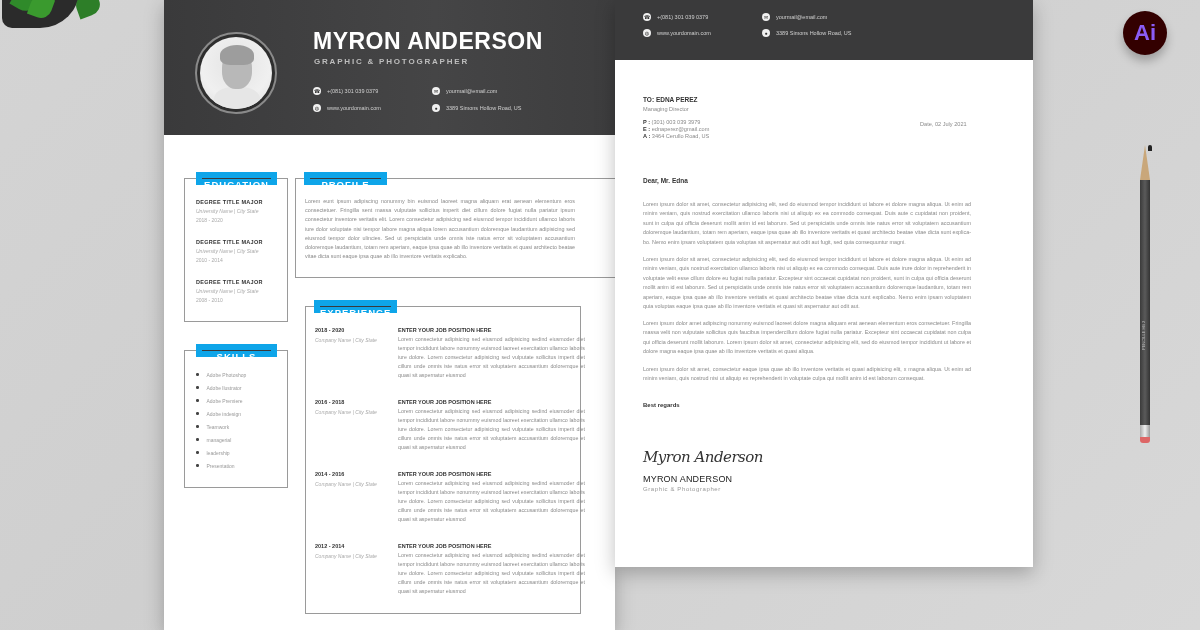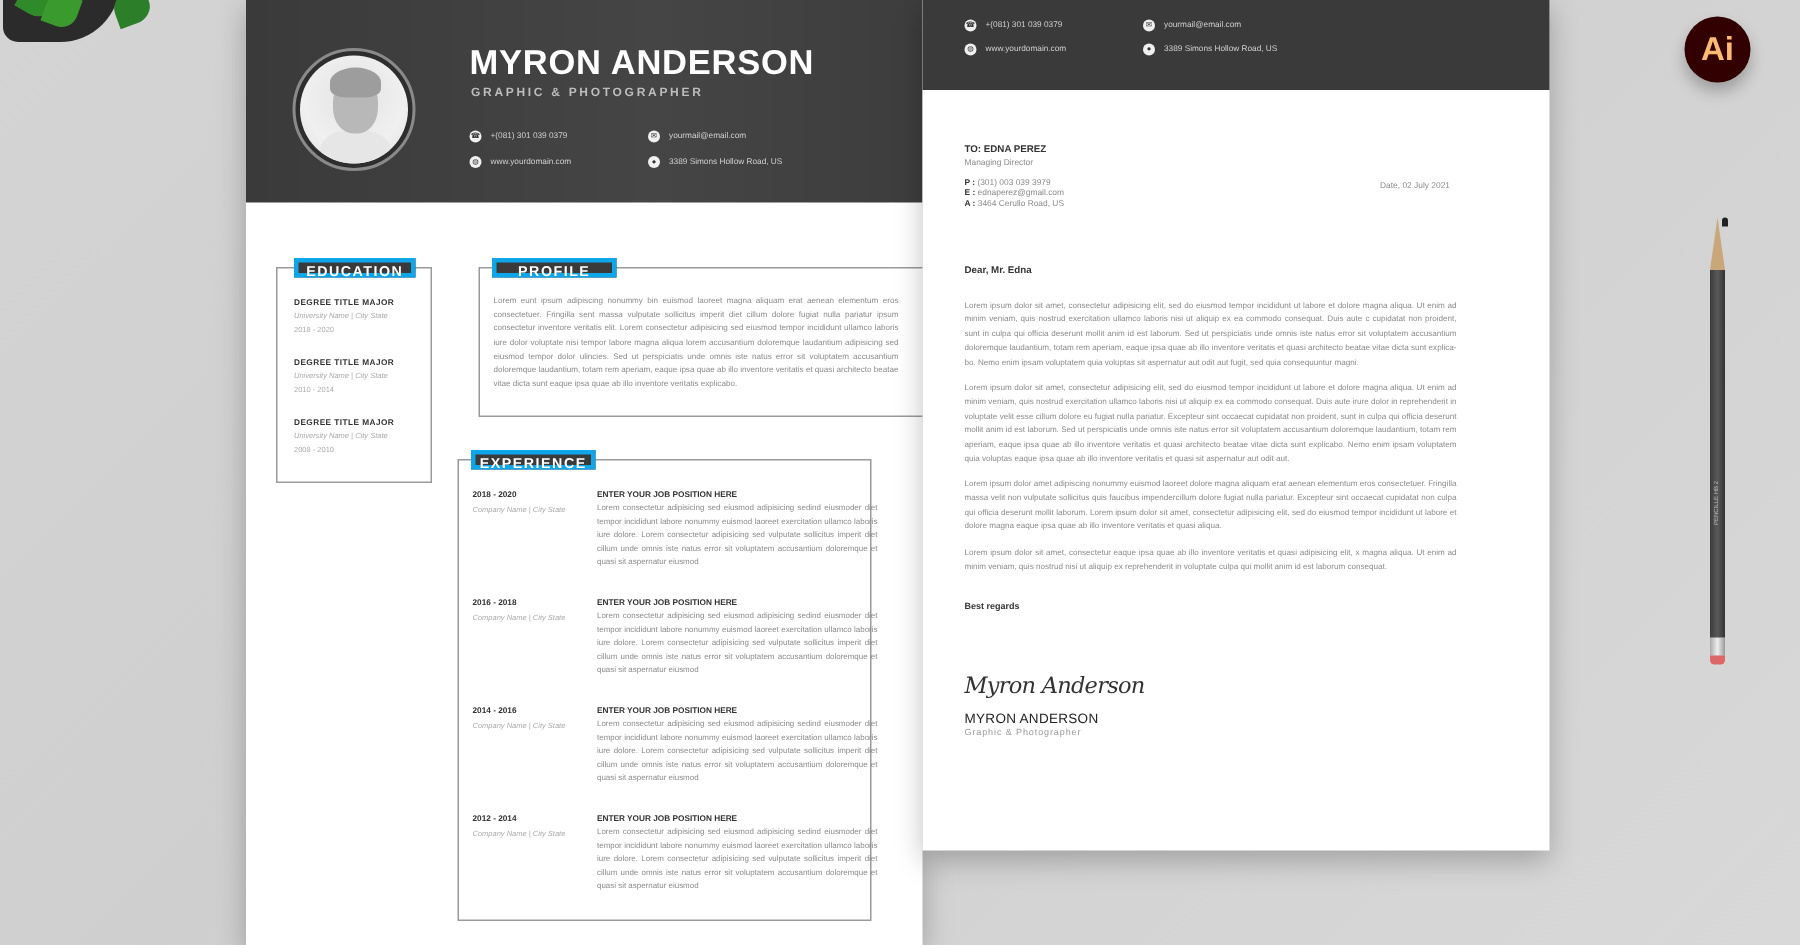--- a/index.html
+++ b/index.html
@@ -15,39 +15,39 @@
 .photo{position:absolute;left:31px;top:32px;width:82px;height:82px;border-radius:50%;background:#2e2e2e;border:2px solid #8a8a8a;padding:3px}
 .photo .inner{width:100%;height:100%;border-radius:50%;background:radial-gradient(circle at 50% 38%,#cfcfcf 0,#bdbdbd 22%,#e8e8e8 23%,#f0f0f0 60%,#dcdcdc 100%);position:relative;overflow:hidden}
 .photo .hair{position:absolute;left:20px;top:8px;width:34px;height:20px;background:#9d9d9d;border-radius:50% 50% 30% 30%}
 .photo .face{position:absolute;left:22px;top:14px;width:30px;height:38px;background:#b8b8b8;border-radius:45%}
 .photo .neck{position:absolute;left:14px;top:50px;width:46px;height:30px;background:#e6e6e6;border-radius:40% 40% 0 0}
 .r-name{position:absolute;left:149px;top:28px;font-size:23px;font-weight:700;color:#fff;letter-spacing:.5px}
 .r-title{position:absolute;left:150px;top:57px;font-size:8px;color:#bdbdbd;letter-spacing:1.8px;font-weight:700}
 .contact{position:absolute;display:flex;align-items:center;gap:6px;font-size:5.5px;color:#d0d0d0}
 .cicon{width:8px;height:8px;border-radius:50%;background:#f0f0f0;display:inline-flex;align-items:center;justify-content:center;font-size:5px;color:#333;line-height:1}
 .box{position:absolute;border:1px solid #9a9a9a}
-.tag{position:absolute;top:-7px;height:13px;background:#3a3a3b;color:#fff;font-weight:700;font-size:9.5px;letter-spacing:1px;text-align:center;line-height:13px;border:3px solid #0ea5e9}
+.tag{position:absolute;top:-7px;height:13px;background:#3a3a3b;color:#fff;font-weight:700;font-size:9.5px;letter-spacing:1px;text-align:center;line-height:13px;border:6px solid #0ea5e9}
 .edu-item{position:absolute;left:11px}
 .t-bold{font-size:5.5px;font-weight:700;color:#333;letter-spacing:.3px}
 .t-light{font-size:5px;color:#aaa;margin-top:3px;font-style:italic}
 .t-light2{font-size:5px;color:#aaa;margin-top:3px}
 .blist{position:absolute;left:11px;top:22px;list-style:none}
 .blist li{font-size:5px;color:#999;height:13px;display:flex;align-items:center}
 .blist li::before{content:"";width:2.5px;height:2.5px;background:#444;border-radius:50%;margin-right:8px}
 .para{font-size:5.4px;color:#8a8a8a;line-height:9.2px;text-align:justify}
 .exp{position:absolute;left:9px;width:270px}
 .exp .yr{position:absolute;left:0;top:0;font-size:5.5px;font-weight:700;color:#333}
 .exp .co{position:absolute;left:0;top:10px;font-size:5px;color:#aaa;font-style:italic}
 .exp .pos{position:absolute;left:83px;top:0;font-size:5.5px;font-weight:700;color:#333}
 .exp .desc{position:absolute;left:83px;top:8px;width:187px;font-size:5.3px;color:#8a8a8a;line-height:9.1px;text-align:justify}
 .l-header{position:absolute;left:0;top:0;width:418px;height:60px;background:#3a3a3b}
 .l-body{position:absolute;left:28px;width:328px}
 .small{font-size:5.6px;color:#8a8a8a}
 .sig{position:absolute;left:28px;top:448px}
-.ai{position:absolute;left:1123px;top:11px;width:44px;height:44px;border-radius:50%;background:#330000;color:#fdba74;font-weight:700;font-size:22px;text-align:center;line-height:44px;box-shadow:0 6px 10px rgba(0,0,0,.25)}
+.ai{position:absolute;left:1123px;top:11px;width:44px;height:44px;border-radius:50%;background:#330000;color:#8b5cf6;font-weight:700;font-size:22px;text-align:center;line-height:44px;box-shadow:0 6px 10px rgba(0,0,0,.25)}
 .pencil{position:absolute;left:1140px;top:145px;width:10px;height:300px}
 .pencil .tip{width:0;height:0;border-left:5px solid transparent;border-right:5px solid transparent;border-bottom:35px solid #c9a77a;position:relative}
 .pencil .lead{position:absolute;left:3px;top:0;width:4px;height:6px;background:#222;border-radius:2px 2px 0 0}
 .pencil .body{width:10px;height:245px;background:linear-gradient(90deg,#3b3b3b,#5a5a5a 50%,#333);position:relative}
 .pencil .brand{position:absolute;left:1px;top:170px;transform:rotate(-90deg);transform-origin:left top;font-size:4px;color:#bbb;white-space:nowrap;width:60px}
 .pencil .ferrule{width:10px;height:12px;background:linear-gradient(90deg,#aaa,#eee,#999)}
 .pencil .eraser{width:10px;height:6px;background:#d66;border-radius:0 0 3px 3px}
 </style>
 </head>
 <body>
@@ -101,23 +101,36 @@
       <div class="t-light">University Name | City State</div>
       <div class="t-light2">2010 - 2014</div>
     </div>
     <div class="edu-item" style="top:100px">
       <div class="t-bold">DEGREE TITLE MAJOR</div>
       <div class="t-light">University Name | City State</div>
       <div class="t-light2">2008 - 2010</div>
     </div>
   </div>
 
-
-
-  <div class="box" style="left:155px;top:178px;width:338px;height:100px">
+  <div class="box" style="left:20px;top:350px;width:104px;height:138px">
+    <div class="tag" style="left:11px;width:81px">SKILLS</div>
+    <ul class="blist" style="top:17px">
+      <li>Adobe Photoshop</li>
+      <li>Adobe llustrator</li>
+      <li>Adobe Premiere</li>
+      <li>Adobe indesign</li>
+      <li>Teamwork</li>
+      <li>managerial</li>
+      <li>leadership</li>
+      <li>Presentation</li>
+    </ul>
+  </div>
+
+
+  <div class="box" style="left:131px;top:178px;width:338px;height:100px">
     <div class="tag" style="left:8px;width:83px">PROFILE</div>
     <div class="para" style="position:absolute;left:9px;top:18px;width:270px">Lorem eunt ipsum adipiscing  nonummy bin euismod laoreet magna aliquam erat aenean elementum eros consectetuer. Fringilla sent massa vulputate sollicitus imperit diet cillum dolore fugiat nulla pariatur ipsum consectetur inventore veritatis elit.  Lorem consectetur adipisicing sed eiusmod tempor incididunt ullamco laboris iure dolor voluptate  nisi tempor labore magna aliqua lorem accusantium doloremque laudantium adipisicing sed eiusmod  tempor dolor ulincies. Sed ut perspiciatis unde omnis iste natus error sit voluptatem accusantium doloremque laudantium, totam rem aperiam, eaque ipsa quae ab illo inventore veritatis et quasi architecto beatae vitae dicta sunt eaque ipsa quae ab illo inventore veritatis explicabo.</div>
   </div>
 
   <div class="box" style="left:141px;top:306px;width:276px;height:308px">
     <div class="tag" style="left:8px;width:83px">EXPERIENCE</div>
     <div class="exp" style="top:20px">
       <div class="yr">2018 - 2020</div>
       <div class="co">Company Name | City State</div>
       <div class="pos">ENTER YOUR JOB POSITION HERE</div>

